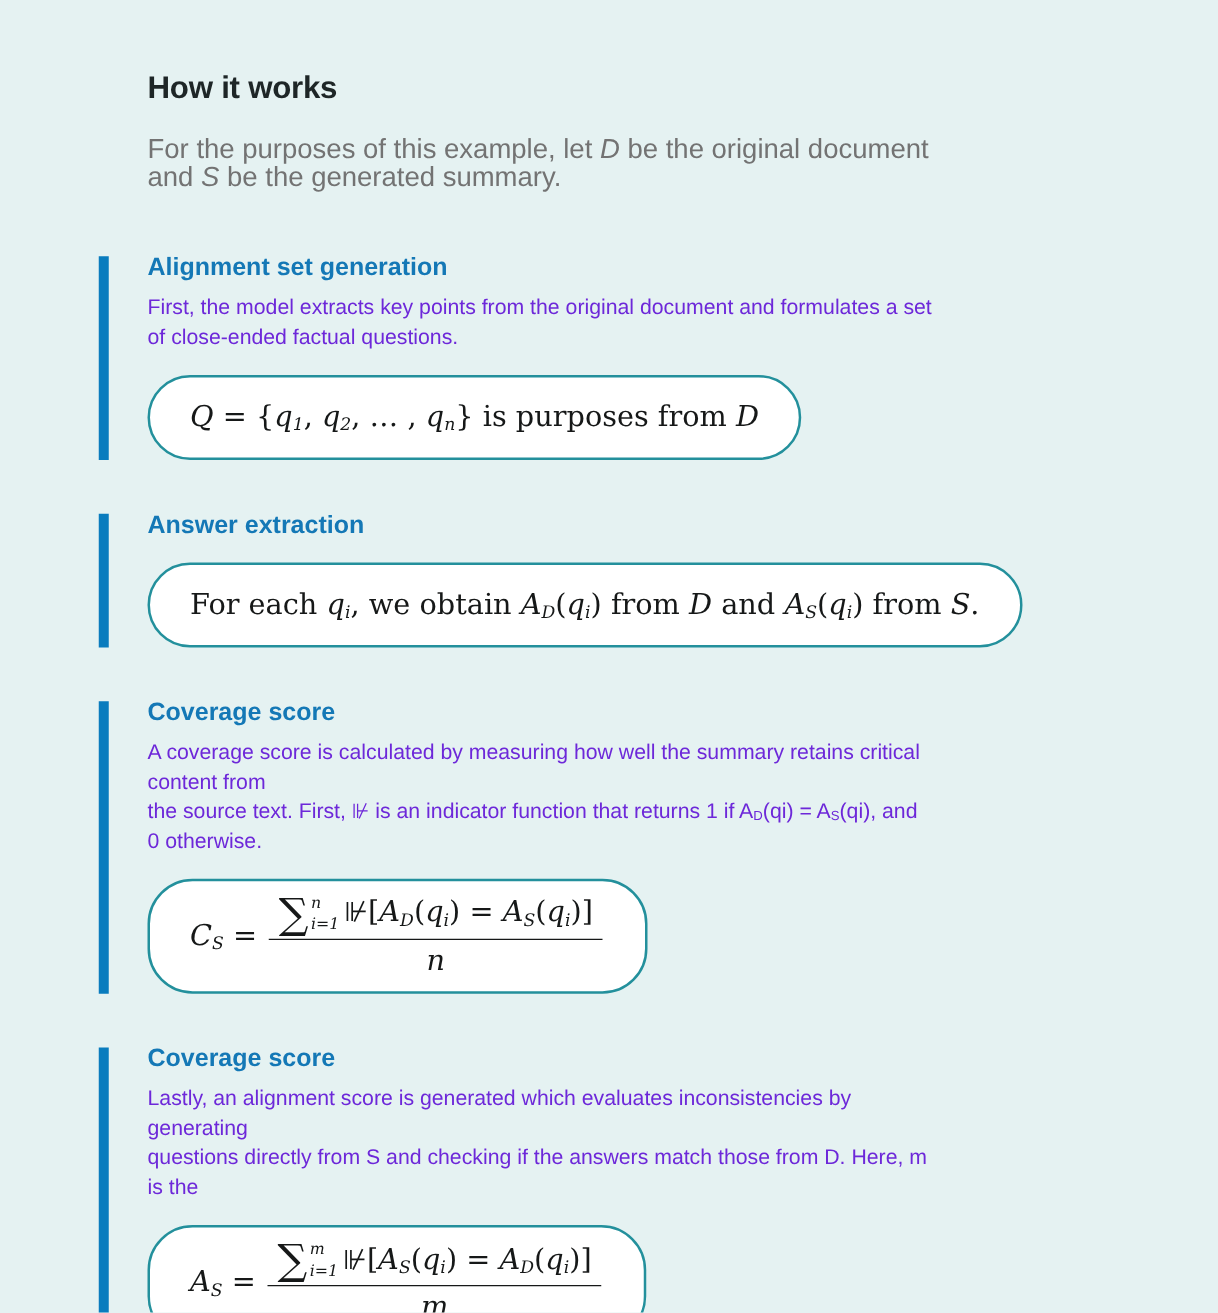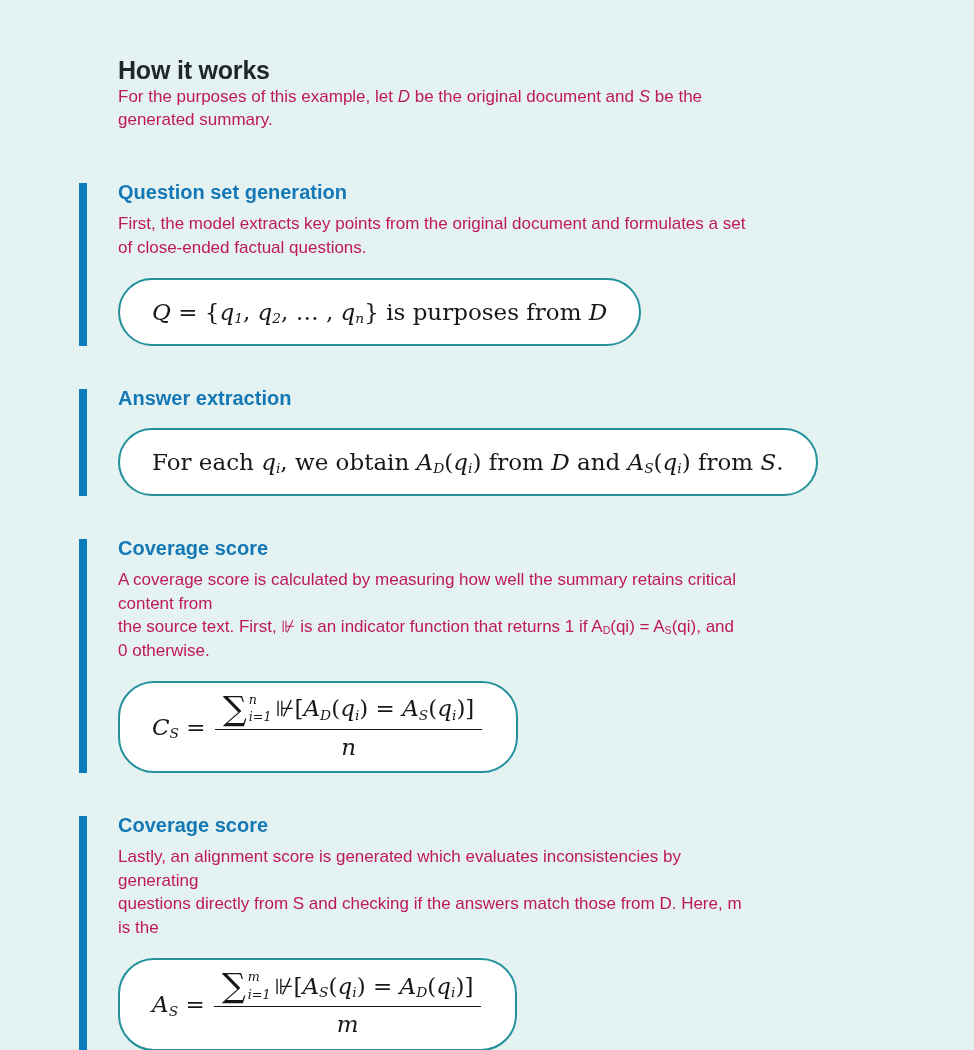--- a/index.html
+++ b/index.html
@@ -15,23 +15,24 @@
     height: 1050px;
     padding: 56px 40px 40px 118px;
   }
   .page-title {
     font-size: 25px;
     font-weight: 700;
     color: #1e2627;
     letter-spacing: -0.2px;
   }
   .intro {
-    font-size: 17px;
+    margin-top: 22px;
+    font-size: 22px;
     line-height: 23px;
-    color: #be185d;
+    color: #737373;
   }
   .sections { margin-top: 50px; }
   .section {
     position: relative;
     margin-bottom: 41px;
   }
   .accent-bar {
     position: absolute;
     left: -39px;
     top: 2px;
@@ -42,21 +43,21 @@
   .section-heading {
     font-size: 20px;
     font-weight: 700;
     color: #1478b6;
     line-height: 22px;
   }
   .section-body {
     margin-top: 9px;
     font-size: 17px;
     line-height: 23.5px;
-    color: #be185d;
+    color: #6d28d9;
   }
   .capsule {
     margin-top: 19px;
     display: inline-flex;
     align-items: center;
     background: #ffffff;
     border: 2px solid #23909c;
     border-radius: 36px;
     min-height: 68px;
     padding: 10px 32px;
@@ -120,21 +121,21 @@
 <div class="panel">
 
   <h1 class="page-title">How it works</h1>
 
   <p class="intro"><span>For the purposes of this example, let </span><span class="it">D</span><span> be the original document and </span><span class="it">S</span><span> be the generated summary.</span></p>
 
   <div class="sections">
 
     <div class="section">
       <div class="accent-bar"></div>
-      <div class="section-heading">Question set generation</div>
+      <div class="section-heading">Alignment set generation</div>
       <div class="section-body"><span>First, the model extracts key points from the original document and formulates a set</span><br><span>of close-ended factual questions.</span></div>
       <div class="capsule">
         <span class="math"><span class="it">Q</span><span> = {</span><span class="it">q<sub>1</sub></span><span>, </span><span class="it">q<sub>2</sub></span><span>, … , </span><span class="it">q<sub class="it">n</sub></span><span>} is purposes from </span><span class="it">D</span></span>
       </div>
     </div>
 
     <div class="section">
       <div class="accent-bar"></div>
       <div class="section-heading">Answer extraction</div>
       <div class="capsule">

